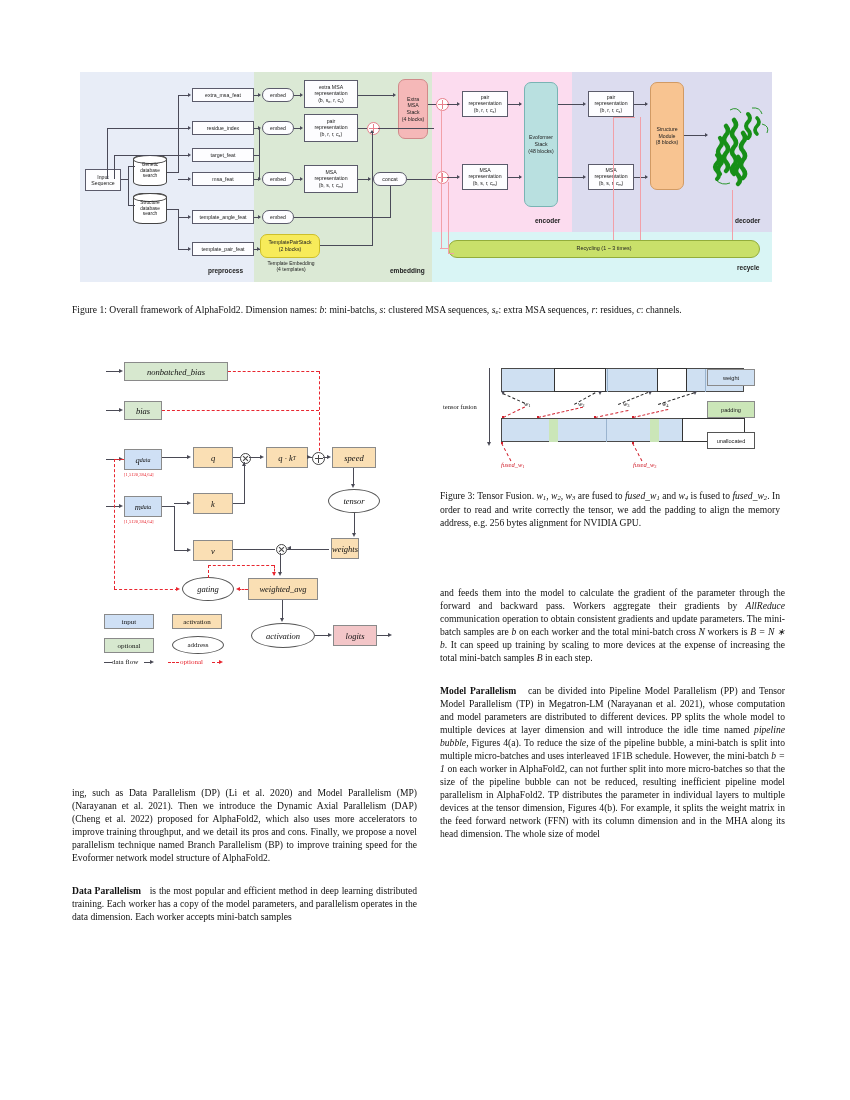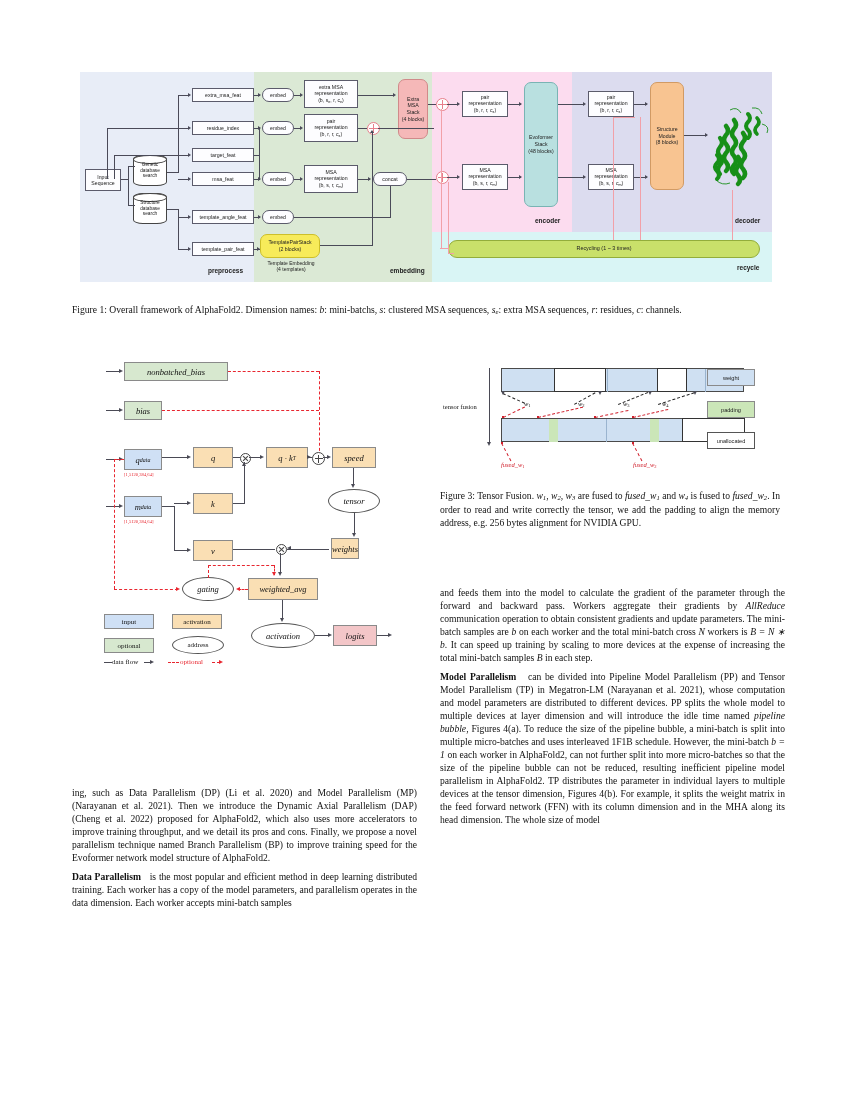--- a/index.html
+++ b/index.html
@@ -42,21 +42,21 @@
   .arrow{position:absolute;width:0;height:0;border-style:solid;}
   .ar-r{border-width:2px 0 2px 3.2px;border-color:transparent transparent transparent #4a4a58;}
   .ar-d{border-width:3.2px 2px 0 2px;border-color:#4a4a58 transparent transparent transparent;}
 
   
   .cap{position:absolute;font-family:"Liberation Serif",serif;font-size:9.6px;
     line-height:1.36;text-align:justify;color:#111;}
   .col{position:absolute;font-family:"Liberation Serif",serif;font-size:9.6px;
     line-height:1.355;text-align:justify;color:#111;}
   .col p{margin:0 0 0 0;text-indent:0;}
-  .col p+p{margin-top:6px;}
+  .col p+p{margin-top:20px;}
   i{font-style:italic;}
   b{font-weight:bold;}
 
   
   #fig2{position:absolute;left:88px;top:358px;width:318px;height:326px;}
   .f2box{position:absolute;box-sizing:border-box;border:1px solid #8a8a8a;
     display:flex;align-items:center;justify-content:center;
     font-family:"Liberation Serif",serif;font-style:italic;font-size:8.5px;color:#111;}
   .f2ell{position:absolute;box-sizing:border-box;border:1px solid #555;border-radius:50%;
     background:#fff;display:flex;align-items:center;justify-content:center;

